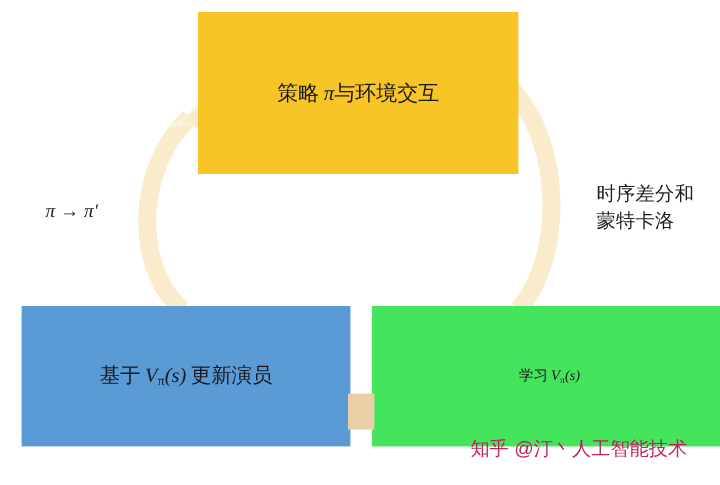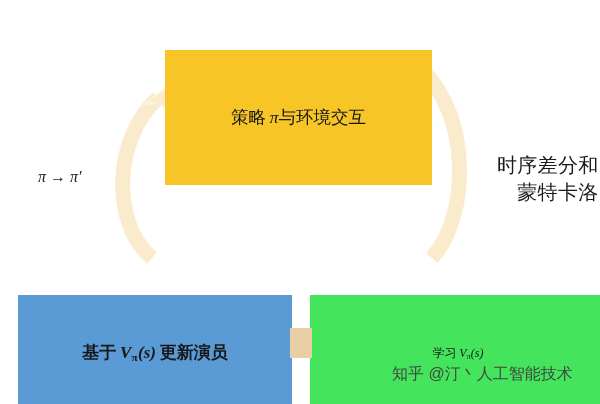--- a/index.html
+++ b/index.html
@@ -26,41 +26,39 @@
   .node {
     position: absolute;
     box-sizing: border-box;
     display: flex;
     flex-direction: column;
     align-items: center;
     justify-content: center;
     color: #17171a;
     text-align: center;
     line-height: 1.45;
-    margin-top: 40px;
   }
   .node-line {
     white-space: nowrap;
     font-size: 17px;
   }
   #node-policy {
     left: 165px;
     top: 10px;
     width: 267px;
     height: 135px;
     background: #f7c526;
   }
   #node-policy .node-line { font-size: 17.5px; }
   #node-actor {
     left: 18px;
     top: 255px;
     width: 274px;
     height: 117px;
     background: #5b9bd5;
-    font-weight: bold;
   }
   #node-critic {
     left: 310px;
     top: 255px;
     width: 296px;
     height: 117px;
     background: #44e45c;
   }
   #node-critic .node-line { font-size: 12px; }
   .mid-connector {
@@ -78,32 +76,32 @@
     line-height: 1.35;
   }
   #label-pi {
     left: 38px;
     top: 166px;
     font-size: 16px;
   }
   #label-td {
     left: 497px;
     top: 152px;
-    font-size: 20px;
+    font-size: 16px;
     font-family: "Liberation Sans", sans-serif;
     letter-spacing: 0.3px;
   }
-  #label-td .l2 { display: block; text-align: right; }
+  #label-td .l2 { display: block; }
   .watermark {
     position: absolute;
     left: 392px;
     top: 364px;
     font-size: 16px;
     font-family: "Liberation Sans", sans-serif;
-    color: #404040;
+    color: #be185d;
     white-space: nowrap;
     opacity: 0.96;
   }
   .mi { font-style: italic; font-family: "Liberation Serif", serif; }
   .sub {
     font-size: 0.66em;
     vertical-align: -0.28em;
     font-style: normal;
     padding: 0 0.02em;
   }

